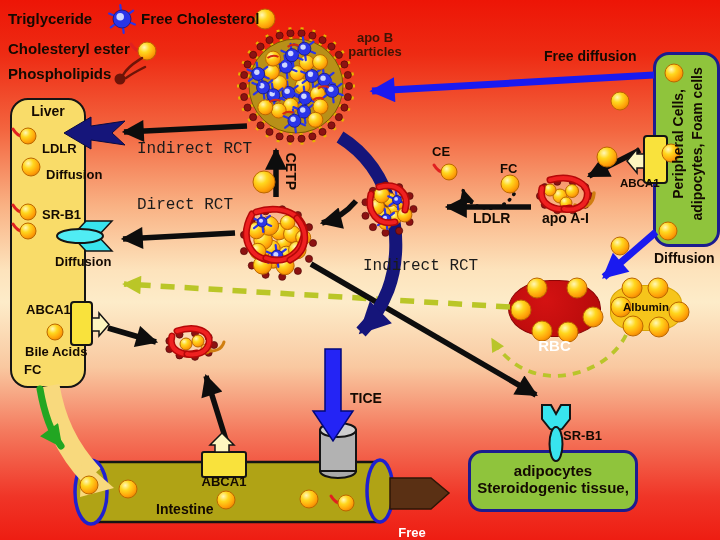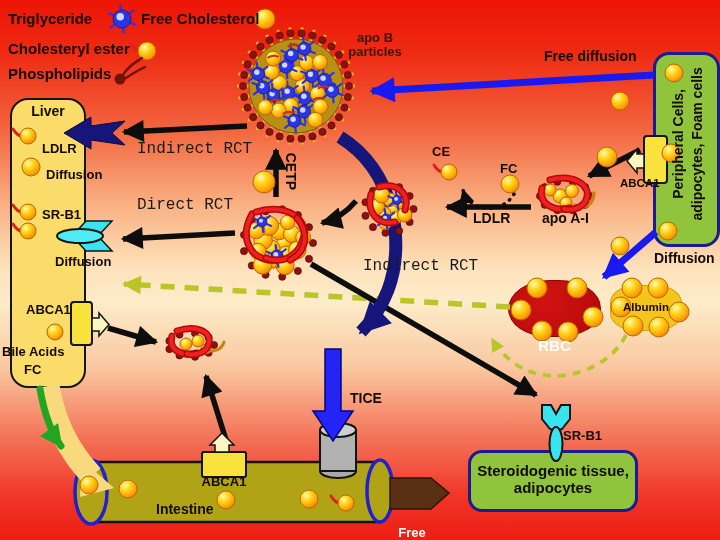--- a/index.html
+++ b/index.html
@@ -530,21 +530,21 @@
   <div class="lbl b14 rotcw" style="left:262px;top:173px;width:56px">CETP</div>
   <div class="lbl b14" style="left:473px;top:211px">LDLR</div>
   <div class="lbl b14" style="left:350px;top:391px">TICE</div>
 
   <div class="lbl b14 ctr" style="left:27px;top:104px;width:42px">Liver</div>
   <div class="lbl b13" style="left:42px;top:142px">LDLR</div>
   <div class="lbl b13" style="left:46px;top:168px">Diffusion</div>
   <div class="lbl b13" style="left:42px;top:208px">SR-B1</div>
   <div class="lbl b13" style="left:55px;top:255px">Diffusion</div>
   <div class="lbl b13" style="left:26px;top:303px">ABCA1</div>
-  <div class="lbl b13" style="left:2px;top:345px">Bile Acids</div>
+  <div class="lbl b13" style="left:25px;top:345px">Bile Acids</div>
   <div class="lbl b13" style="left:24px;top:363px">FC</div>
 
   <div class="lbl b13" style="left:432px;top:145px">CE</div>
   <div class="lbl b13" style="left:500px;top:162px">FC</div>
   <div class="lbl b14" style="left:542px;top:211px">apo A-I</div>
 
   <div class="lbl b14 ctr rotccw" style="left:583px;top:125px;width:210px;white-space:normal;line-height:1.35">
     <div>Peripheral Cells,</div>
     <div>adipocytes, Foam cells</div>
   </div>
@@ -553,17 +553,17 @@
 
   <div class="lbl b15 ctr white" style="left:527px;top:297px;width:55px">RBC</div>
   <div class="lbl b12 ctr" style="left:617px;top:301px;width:58px">Albumin</div>
 
   <div class="lbl b13 ctr" style="left:201px;top:475px;width:46px">ABCA1</div>
   <div class="lbl b14" style="left:156px;top:502px">Intestine</div>
   <div class="lbl b13 ctr white" style="left:390px;top:485px;width:44px">Free</div>
 
   <div class="lbl b13" style="left:563px;top:429px">SR-B1</div>
   <div class="lbl b15 ctr" style="left:470px;top:463px;width:166px;white-space:normal">
+    <div>adipocytes</div>
     <div>Steroidogenic tissue,</div>
-    <div>adipocytes</div>
   </div>
 
 </div>
 
 </body></html>

